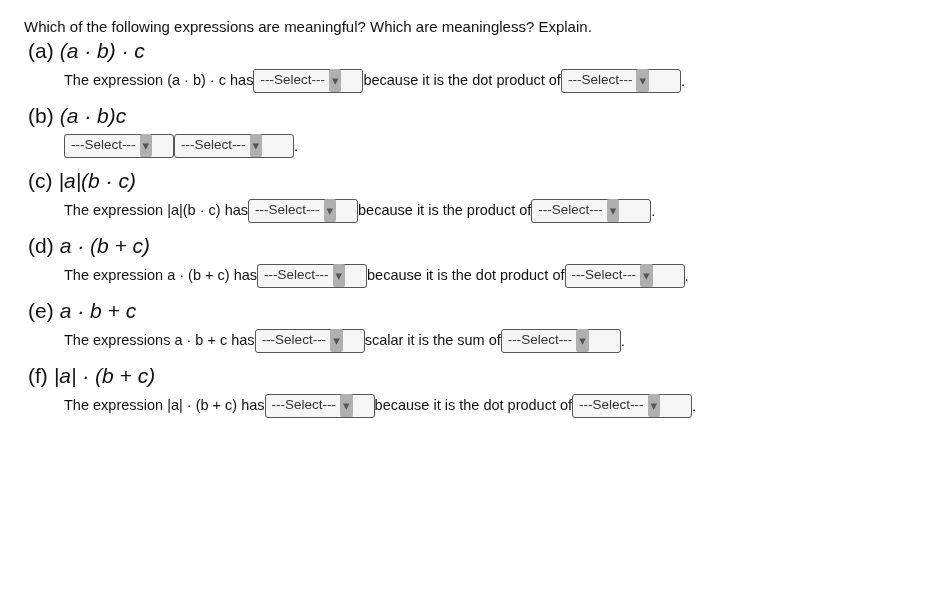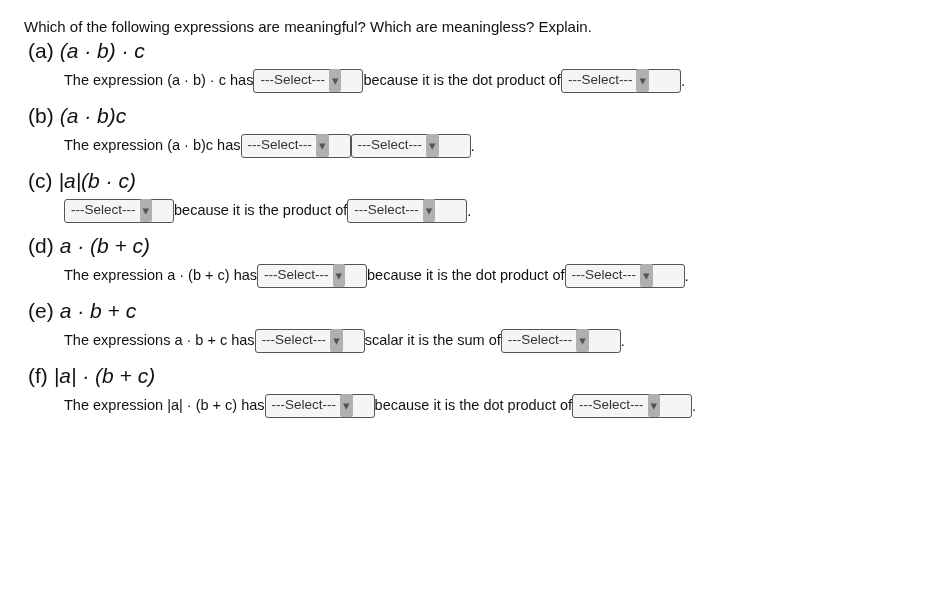--- a/index.html
+++ b/index.html
@@ -88,35 +88,35 @@
         <span class="select-dropdown wide">
           <span>---Select---</span>
           <span class="arrow-icon">▾</span>
         </span>
         <span class="dot-period">.</span>
       </div>
     </div>
     <div class="question-block">
       <div class="question-title"><span class="label">(b)</span><span class="expression">(a · b)c</span></div>
       <div class="explanation-row">
-        <span>The expression (a · b)c has</span>
         <span class="select-dropdown">
           <span>---Select---</span>
           <span class="arrow-icon">▾</span>
         </span>
         <span class="select-dropdown wide">
           <span>---Select---</span>
           <span class="arrow-icon">▾</span>
         </span>
         <span class="dot-period">.</span>
       </div>
     </div>
     <div class="question-block">
       <div class="question-title"><span class="label">(c)</span><span class="expression">|a|(b · c)</span></div>
       <div class="explanation-row">
+        <span>The expression |a|(b · c) has</span>
         <span class="select-dropdown">
           <span>---Select---</span>
           <span class="arrow-icon">▾</span>
         </span>
         <span>because it is the product of</span>
         <span class="select-dropdown wide">
           <span>---Select---</span>
           <span class="arrow-icon">▾</span>
         </span>
         <span class="dot-period">.</span>

